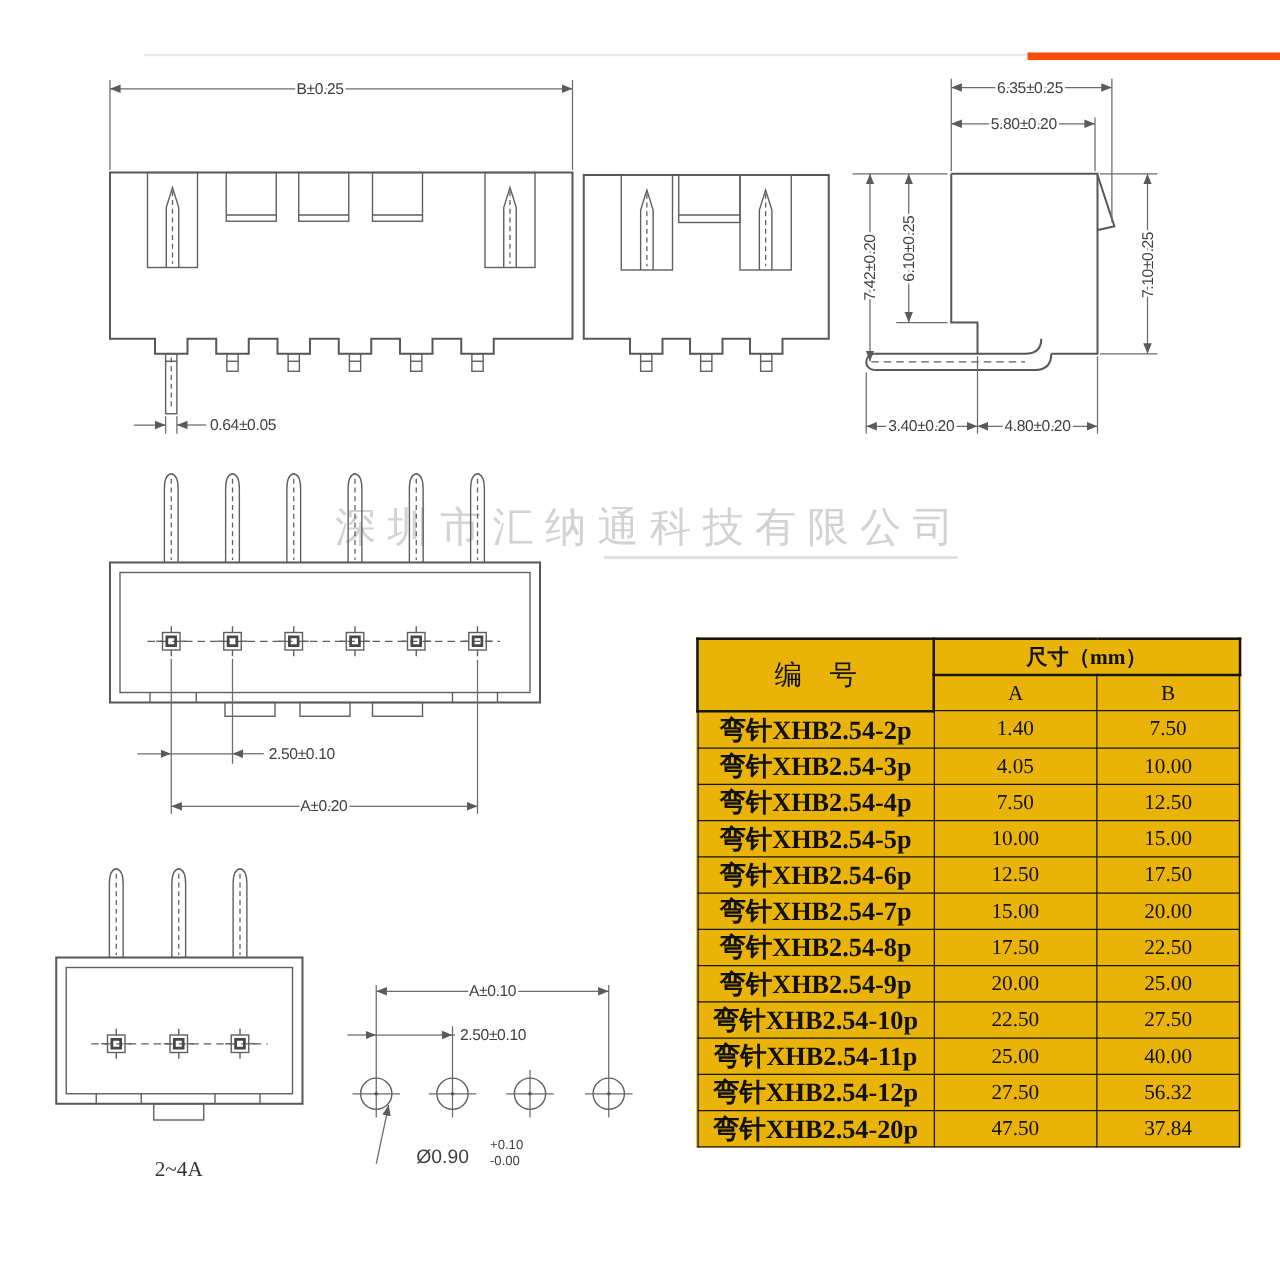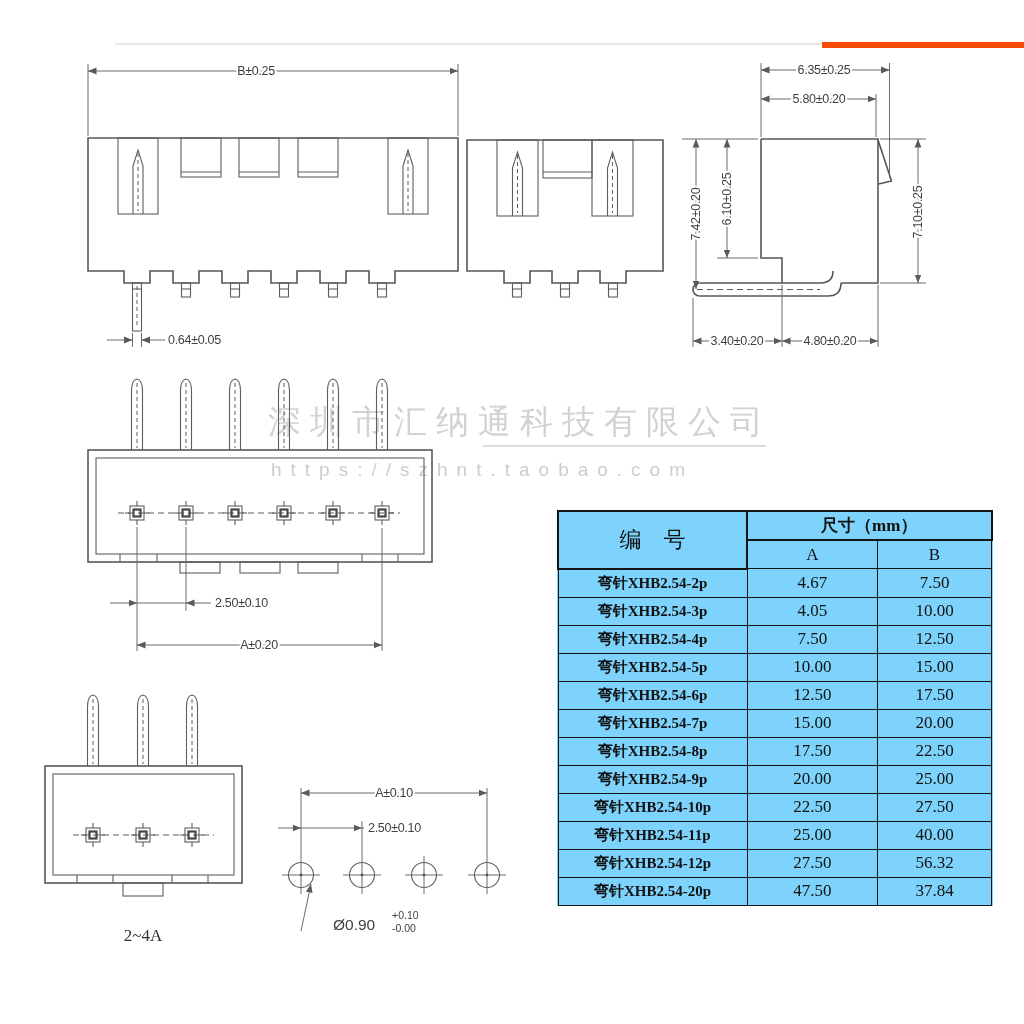--- a/index.html
+++ b/index.html
@@ -20,42 +20,41 @@
   .dashf{fill:none;stroke:#5d5d5d;stroke-width:1;stroke-dasharray:4 3;}
   text.lbl{font:12.5px "Liberation Sans",sans-serif;fill:#3f3f3f;letter-spacing:-0.3px;
            stroke:#ffffff;stroke-width:4px;paint-order:stroke;}
   text.lbl-sm{font:10.5px "Liberation Sans",sans-serif;fill:#3f3f3f;
            stroke:#ffffff;stroke-width:3px;paint-order:stroke;}
   text.lbl-big{font:15.5px "Liberation Sans",sans-serif;fill:#3f3f3f;
            stroke:#ffffff;stroke-width:4px;paint-order:stroke;}
   text.caption{font:17px "Liberation Serif",serif;fill:#333;}
   .tablewrap{position:absolute;left:557px;top:510px;}
   table.spec{border-collapse:collapse;table-layout:fixed;font-family:"Liberation Serif",serif;
-             color:#111;background:#7dd3fc;}
+             color:#111;background:#eab308;}
   table.spec td{border:1.6px solid #141414;text-align:center;vertical-align:middle;padding:0;}
   table.spec .outer{border-width:2.2px;}
   td.h-part{font-size:22px;width:187px;}
   td.h-size{font-size:17px;width:242px;height:27px;font-weight:bold;}
   td.h-ab{font-size:17px;height:27px;}
   td.col-a{width:129px;}
   td.col-b{width:113px;}
-  td.pname{font-size:15px;font-weight:700;height:27px;}
+  td.pname{font-size:21px;font-weight:700;height:27px;}
   td.pval{font-size:17px;}
 </style>
 </head>
 <body>
 
 <div id="page">
 
   <div class="sep-line"></div>
   <div class="accent-bar"></div>
 
   <div class="wm-company">深圳市汇纳通科技有限公司</div>
   <div class="wm-underline"></div>
-  <div class="wm-url">https://szhnt.taobao.com</div>
 
   <svg width="1024" height="1024" viewBox="0 0 1024 1024">
     <defs>
       <marker id="arr" viewBox="0 0 10 10" refX="10" refY="5" markerWidth="8.5" markerHeight="8.5" orient="auto-start-reverse" markerUnits="userSpaceOnUse">
         <path d="M0,1 L10,5 L0,9 z" fill="#5a5a5a"></path>
       </marker>
       <g id="pinmark">
         <rect x="-7" y="-7" width="14" height="14" class="thin" fill="#ffffff"></rect>
         <rect x="-3.5" y="-3.5" width="7" height="7" fill="none" stroke="#474747" stroke-width="2.2"></rect>
         <line x1="-12" y1="0" x2="-7" y2="0" class="thin"></line>
@@ -247,21 +246,21 @@
           <tr>
         <td class="h-part outer" rowspan="2">编　号</td>
         <td class="h-size outer" colspan="2">尺寸（mm）</td>
       </tr>
       <tr>
         <td class="h-ab col-a">A</td>
         <td class="h-ab col-b">B</td>
       </tr>
       <tr>
         <td class="pname">弯针XHB2.54-2p</td>
-        <td class="pval col-a">4.67</td>
+        <td class="pval col-a">1.40</td>
         <td class="pval col-b">7.50</td>
       </tr>
       <tr>
         <td class="pname">弯针XHB2.54-3p</td>
         <td class="pval col-a">4.05</td>
         <td class="pval col-b">10.00</td>
       </tr>
       <tr>
         <td class="pname">弯针XHB2.54-4p</td>
         <td class="pval col-a">7.50</td>

